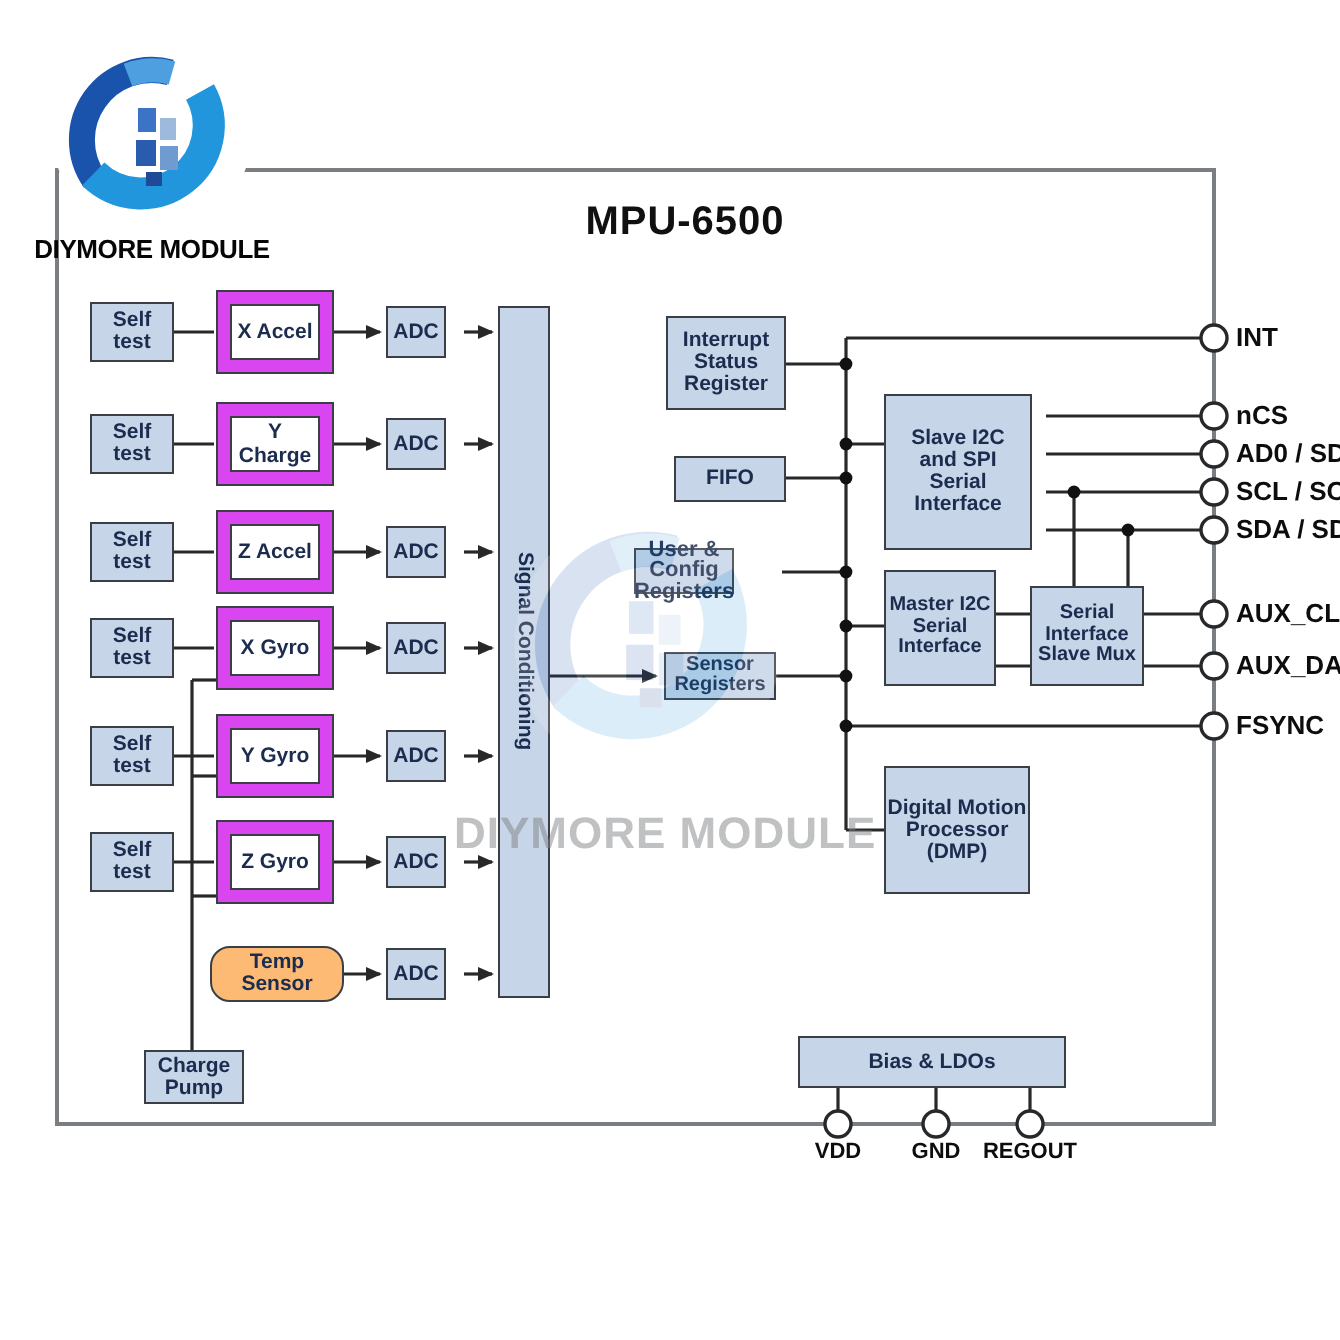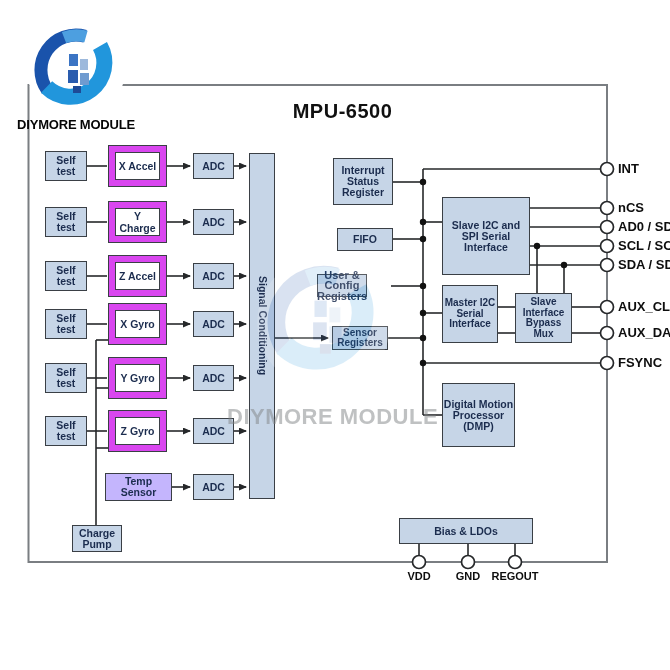--- a/index.html
+++ b/index.html
@@ -2,28 +2,28 @@
 <html><head>
 <meta charset="utf-8">
 <style>
   html,body{margin:0;padding:0;background:#fff;}
   #stage{position:relative;width:670px;height:670px;background:#ffffff;overflow:hidden;
          font-family:"Liberation Sans",sans-serif;}
   
   .bx{position:absolute;box-sizing:border-box;border:1.6px solid #3a3f45;
       background:#c6d5e7;color:#1b2c4e;font-weight:bold;font-size:10.5px;line-height:11px;
       display:flex;align-items:center;justify-content:center;text-align:center;}
-  .bx.white{background:#c4b5fd;}
+  .bx.white{background:#fdba74;border-radius:10px;}
   .frame{position:absolute;box-sizing:border-box;border:1.6px solid #3a3f45;background:#d946ef;
          width:59px;height:42px;}
   .frame .inner{position:absolute;left:6px;top:6px;right:6px;bottom:6px;background:#fff;
          border:1.4px solid #3a3f45;color:#1b2c4e;font-weight:bold;font-size:10.5px;
          display:flex;align-items:center;justify-content:center;text-align:center;}
   .st{left:45px;width:42px;height:30px;}
-  .adc{left:193px;width:41px;height:26px;}
+  .adc{left:193px;width:30px;height:26px;}
   .vtext{writing-mode:vertical-rl;}
   .pinlabel{position:absolute;left:618px;font-weight:bold;font-size:13px;color:#0d0d0d;
             white-space:nowrap;line-height:12px;}
   .botlabel{position:absolute;top:570px;font-weight:bold;font-size:11px;color:#0d0d0d;
             text-align:center;line-height:12px;}
   #title{position:absolute;left:270px;top:100px;width:145px;text-align:center;
          font-weight:bold;font-size:20px;color:#101010;letter-spacing:0.5px;}
   #logo-text{position:absolute;left:14px;top:117px;width:124px;text-align:center;
          font-weight:bold;font-size:13px;color:#060606;letter-spacing:-0.2px;white-space:nowrap;}
   #wm-text{position:absolute;left:227px;top:404px;font-weight:bold;font-size:22px;
@@ -188,23 +188,23 @@
 
   <div class="bx vtext" style="left:249px;top:153px;width:26px;height:346px;">Signal Conditioning</div>
 
   <div class="bx" style="left:72px;top:525px;width:50px;height:27px;">Charge Pump</div>
 
   <div class="bx" style="left:333px;top:158px;width:60px;height:47px;">Interrupt Status Register</div>
   <div class="bx" style="left:337px;top:228px;width:56px;height:23px;">FIFO</div>
   <div class="bx" style="left:317px;top:274px;width:50px;height:23px;font-size:11px;line-height:10.5px;">User &amp; Config Registers</div>
   <div class="bx" style="left:332px;top:326px;width:56px;height:24px;font-size:10px;line-height:10.5px;">Sensor Registers</div>
 
-  <div class="bx" style="left:442px;top:197px;width:88px;height:78px;padding:0 3px;">Slave I2C and SPI Serial Interface</div>
+  <div class="bx" style="left:442px;top:197px;width:74px;height:78px;padding:0 3px;">Slave I2C and SPI Serial Interface</div>
   <div class="bx" style="left:442px;top:285px;width:56px;height:58px;font-size:10px;line-height:10.5px;">Master I2C Serial Interface</div>
-  <div class="bx" style="left:515px;top:293px;width:57px;height:50px;font-size:10px;line-height:10.5px;">Slave Interface Bypass Mux</div>
+  <div class="bx" style="left:515px;top:293px;width:57px;height:50px;font-size:10px;line-height:10.5px;">Serial Interface Slave Mux</div>
   <div class="bx" style="left:399px;top:518px;width:134px;height:26px;">Bias &amp; LDOs</div>
   <div class="bx" style="left:442px;top:383px;width:73px;height:64px;">Digital Motion Processor (DMP)</div>
 
   <div class="pinlabel" style="top:163px;">INT</div>
   <div class="pinlabel" style="top:202px;">nCS</div>
   <div class="pinlabel" style="top:221px;">AD0 / SDO</div>
   <div class="pinlabel" style="top:240px;">SCL / SCLK</div>
   <div class="pinlabel" style="top:259px;">SDA / SDI</div>
   <div class="pinlabel" style="top:301px;">AUX_CL</div>
   <div class="pinlabel" style="top:327px;">AUX_DA</div>

